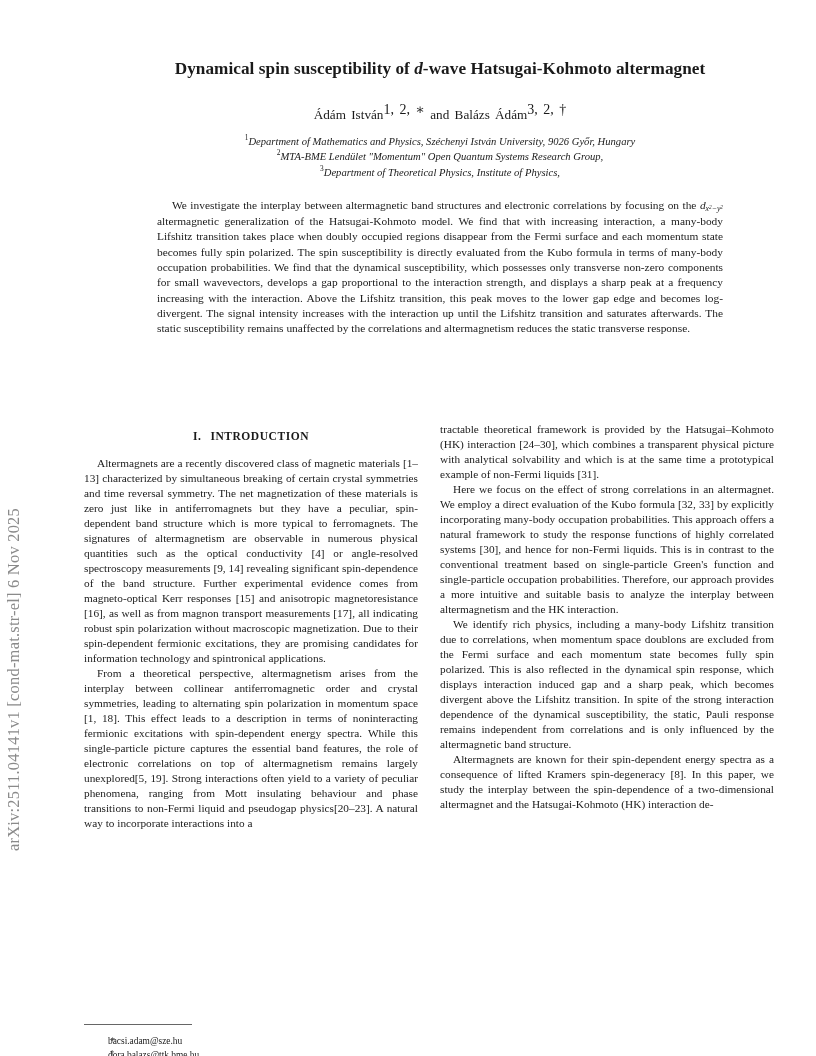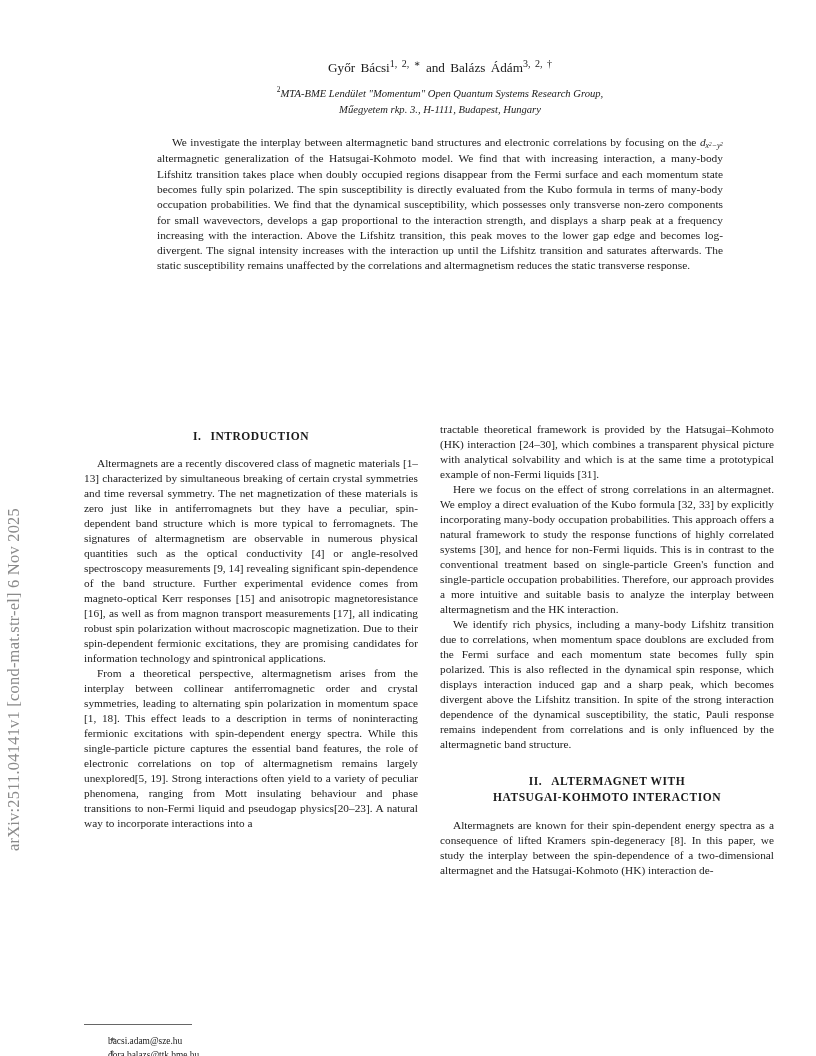--- a/index.html
+++ b/index.html
@@ -60,21 +60,21 @@
     letter-spacing: 0.05px;
   }
   #paper-title .it { font-style: italic; font-weight: bold; }
 
   #author-line {
     text-align: center;
     font-size: 13.2px;
     margin: 0 0 9px 0;
     word-spacing: 2px;
   }
-  #author-line sup { font-size: 10px; vertical-align: super; }
+  #author-line sup { font-size: 14px; vertical-align: super; }
 
   .affiliations {
     text-align: center;
     font-style: italic;
     font-size: 10.6px;
     line-height: 1.33;
     margin: 0 0 0 0;
   }
   .affiliations .aff-line { display: block; }
   .affiliations sup {
@@ -163,26 +163,28 @@
 <body>
 
 <div id="arxiv-stamp">
   <div class="stamp-text">arXiv:2511.04141v1  [cond-mat.str-el]  6 Nov 2025</div>
 </div>
 
 <div id="page">
 
   <div class="frontmatter">
 
-
-    <div id="author-line"><span>Győr Bácsi</span><sup>1, 2, ∗</sup><span> and </span><span>Balázs Ádám</span><sup>3, 2, †</sup></div>
+    <h1 id="paper-title"><span>Dynamical spin susceptibility of </span><span class="it">d</span><span>-wave Hatsugai-Kohmoto altermagnet</span></h1>
+
+    <div id="author-line"><span>Ádám István</span><sup>1, 2, ∗</sup><span> and </span><span>Balázs Ádám</span><sup>3, 2, †</sup></div>
 
     <div class="affiliations">
+      <span class="aff-line"><sup>1</sup><span>Department of Mathematics and Physics, Széchenyi István University, 9026 Győr, Hungary</span></span>
       <span class="aff-line"><sup>2</sup><span>MTA-BME Lendület "Momentum" Open Quantum Systems Research Group,</span></span>
-      <span class="aff-line"><sup></sup><span>Műegyetem rkp. 3., H-1111, Budapest, Hungary</span></span>
+      <span class="aff-line"><sup>3</sup><span>Department of Theoretical Physics, Institute of Physics,</span></span>
     </div>
 
     <div id="abstract">
       <p><span>We investigate the interplay between altermagnetic band structures and electronic correlations by focusing on the </span><span class="mi">d<span class="sub">x<span class="supsm">2</span>−y<span class="supsm">2</span></span></span><span> altermagnetic generalization of the Hatsugai-Kohmoto model. We find that with increasing interaction, a many-body Lifshitz transition takes place when doubly occupied regions disappear from the Fermi surface and each momentum state becomes fully spin polarized. The spin susceptibility is directly evaluated from the Kubo formula in terms of many-body occupation probabilities. We find that the dynamical susceptibility, which possesses only transverse non-zero components for small wavevectors, develops a gap proportional to the interaction strength, and displays a sharp peak at a frequency increasing with the interaction. Above the Lifshitz transition, this peak moves to the lower gap edge and becomes log-divergent. The signal intensity increases with the interaction up until the Lifshitz transition and saturates afterwards. The static susceptibility remains unaffected by the correlations and altermagnetism reduces the static transverse response.</span></p>
     </div>
   </div>
 
   <div id="columns">
 
     <div class="col">
@@ -196,21 +198,18 @@
         <p class="footnote-item"><span class="fmark">∗</span><span>bacsi.adam@sze.hu</span></p>
         <p class="footnote-item"><span class="fmark">†</span><span>dora.balazs@ttk.bme.hu</span></p>
       </div>
     </div>
 
     <div class="col">
       <p style="text-indent:0">tractable theoretical framework is provided by the Hatsugai–Kohmoto (HK) interaction [24–30], which combines a transparent physical picture with analytical solvability and which is at the same time a prototypical example of non-Fermi liquids [31].</p>
       <p>Here we focus on the effect of strong correlations in an altermagnet. We employ a direct evaluation of the Kubo formula [32, 33] by explicitly incorporating many-body occupation probabilities. This approach offers a natural framework to study the response functions of highly correlated systems [30], and hence for non-Fermi liquids. This is in contrast to the conventional treatment based on single-particle Green's function and single-particle occupation probabilities. Therefore, our approach provides a more intuitive and suitable basis to analyze the interplay between altermagnetism and the HK interaction.</p>
       <p>We identify rich physics, including a many-body Lifshitz transition due to correlations, when momentum space doublons are excluded from the Fermi surface and each momentum state becomes fully spin polarized. This is also reflected in the dynamical spin response, which displays interaction induced gap and a sharp peak, which becomes divergent above the Lifshitz transition. In spite of the strong interaction dependence of the dynamical susceptibility, the static, Pauli response remains independent from correlations and is only influenced by the altermagnetic band structure.</p>
 
-      <div class="section-head" style="margin-top:21px;margin-bottom:13px;">
-        <span>II.</span><span class="numsp"></span><span>ALTERMAGNET WITH</span><br><span>HATSUGAI-KOHMOTO INTERACTION</span>
-      </div>
 
       <p>Altermagnets are known for their spin-dependent energy spectra as a consequence of lifted Kramers spin-degeneracy [8]. In this paper, we study the interplay between the spin-dependence of a two-dimensional altermagnet and the Hatsugai-Kohmoto (HK) interaction de-</p>
     </div>
 
   </div>
 </div>
 
 </body></html>

